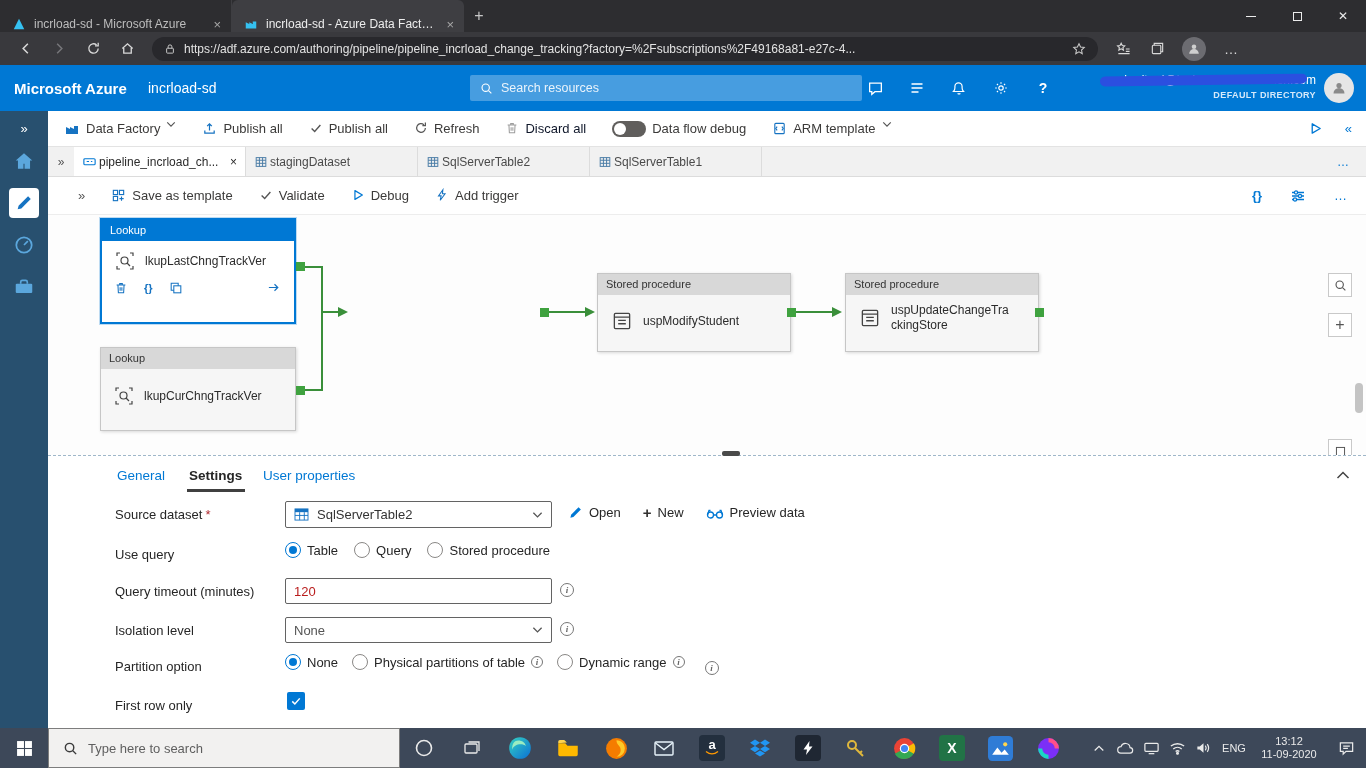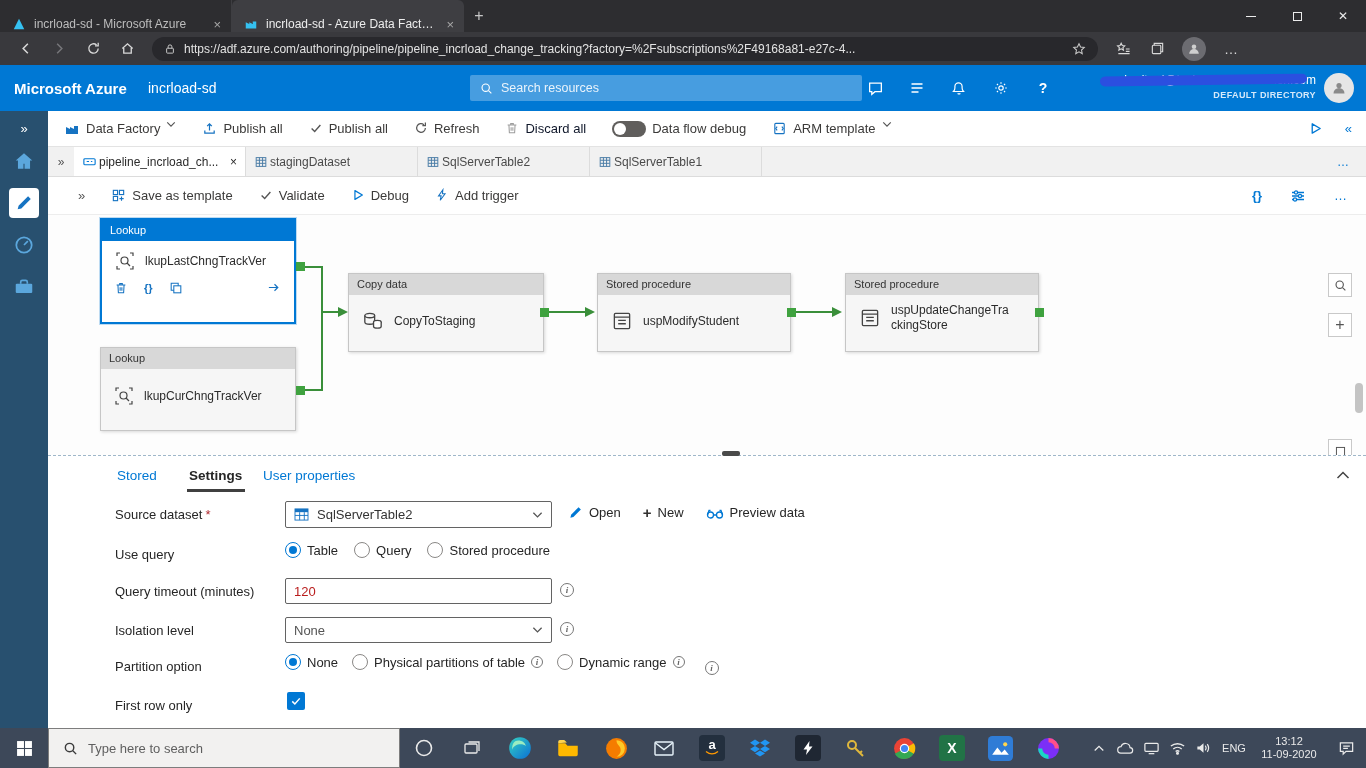--- a/index.html
+++ b/index.html
@@ -515,34 +515,20 @@
               <svg width="22" height="22" viewBox="0 0 22 22" fill="none" stroke="#444" stroke-width="1.2">
                 <path d="M3 6V3h3M16 3h3v3M19 16v3h-3M6 19H3v-3"></path>
                 <circle cx="10.5" cy="10.5" r="3.5"></circle>
                 <path d="M13 13l3 3"></path>
               </svg>
             </span>
           <span class="act-name">lkupCurChngTrackVer</span>
         </div>
       </div>
 
-      <div class="activity" style="left:300px;top:58px;width:196px;height:79px;">
-        <div class="act-hdr">Copy data</div>
-        <div class="act-body" style="padding-top:14px;">
-          <span>
-              <svg width="24" height="24" viewBox="0 0 22 22" fill="none" stroke="#444" stroke-width="1.2">
-                <ellipse cx="8" cy="6" rx="4.5" ry="2"></ellipse>
-                <path d="M3.5 6v6c0 1.1 2 2 4.5 2s4.5-.9 4.5-2V6"></path>
-                <ellipse cx="15" cy="12" rx="3.5" ry="1.6" fill="#fff"></ellipse>
-                <path d="M11.5 12v4c0 .9 1.6 1.6 3.5 1.6s3.5-.7 3.5-1.6v-4" fill="#fff"></path>
-              </svg>
-            </span>
-          <span class="act-name">CopyToStaging</span>
-        </div>
-      </div>
 
       <div class="activity" style="left:549px;top:58px;width:194px;height:79px;">
         <div class="act-hdr">Stored procedure</div>
         <div class="act-body" style="padding-top:14px;">
           <span>
               <svg width="24" height="24" viewBox="0 0 22 22" fill="none" stroke="#444" stroke-width="1.2">
                 <rect x="4" y="4" width="14" height="14" rx="1"></rect>
                 <path d="M4 7.5h14M7.5 10.5h7M7.5 13.5h7"></path>
               </svg>
             </span>
@@ -592,21 +578,21 @@
           <svg width="13" height="13" viewBox="0 0 16 16" fill="none" stroke="#555" stroke-width="1.2">
             <rect x="3" y="3" width="10" height="10"></rect>
           </svg>
         </div>
       <div class="vthumb"></div>
     </div>
 
     <div id="splitter-handle"></div>
 
     <div id="panel">
-      <span class="p-tab" style="left:69px;">Stored</span>
+      <span class="p-tab" style="left:69px;">General</span>
       <span class="p-tab active" style="left:141px;">Settings</span>
       <span class="p-underline"></span>
       <span class="p-tab" style="left:215px;">User properties</span>
       <span class="p-collapse">
           <svg width="14" height="10" viewBox="0 0 14 9" fill="none" stroke="#444" stroke-width="1.5">
             <path d="M1.5 7.5 7 2l5.5 5.5"></path>
           </svg>
         </span>
 
       <span class="p-label" style="top:51px;">

